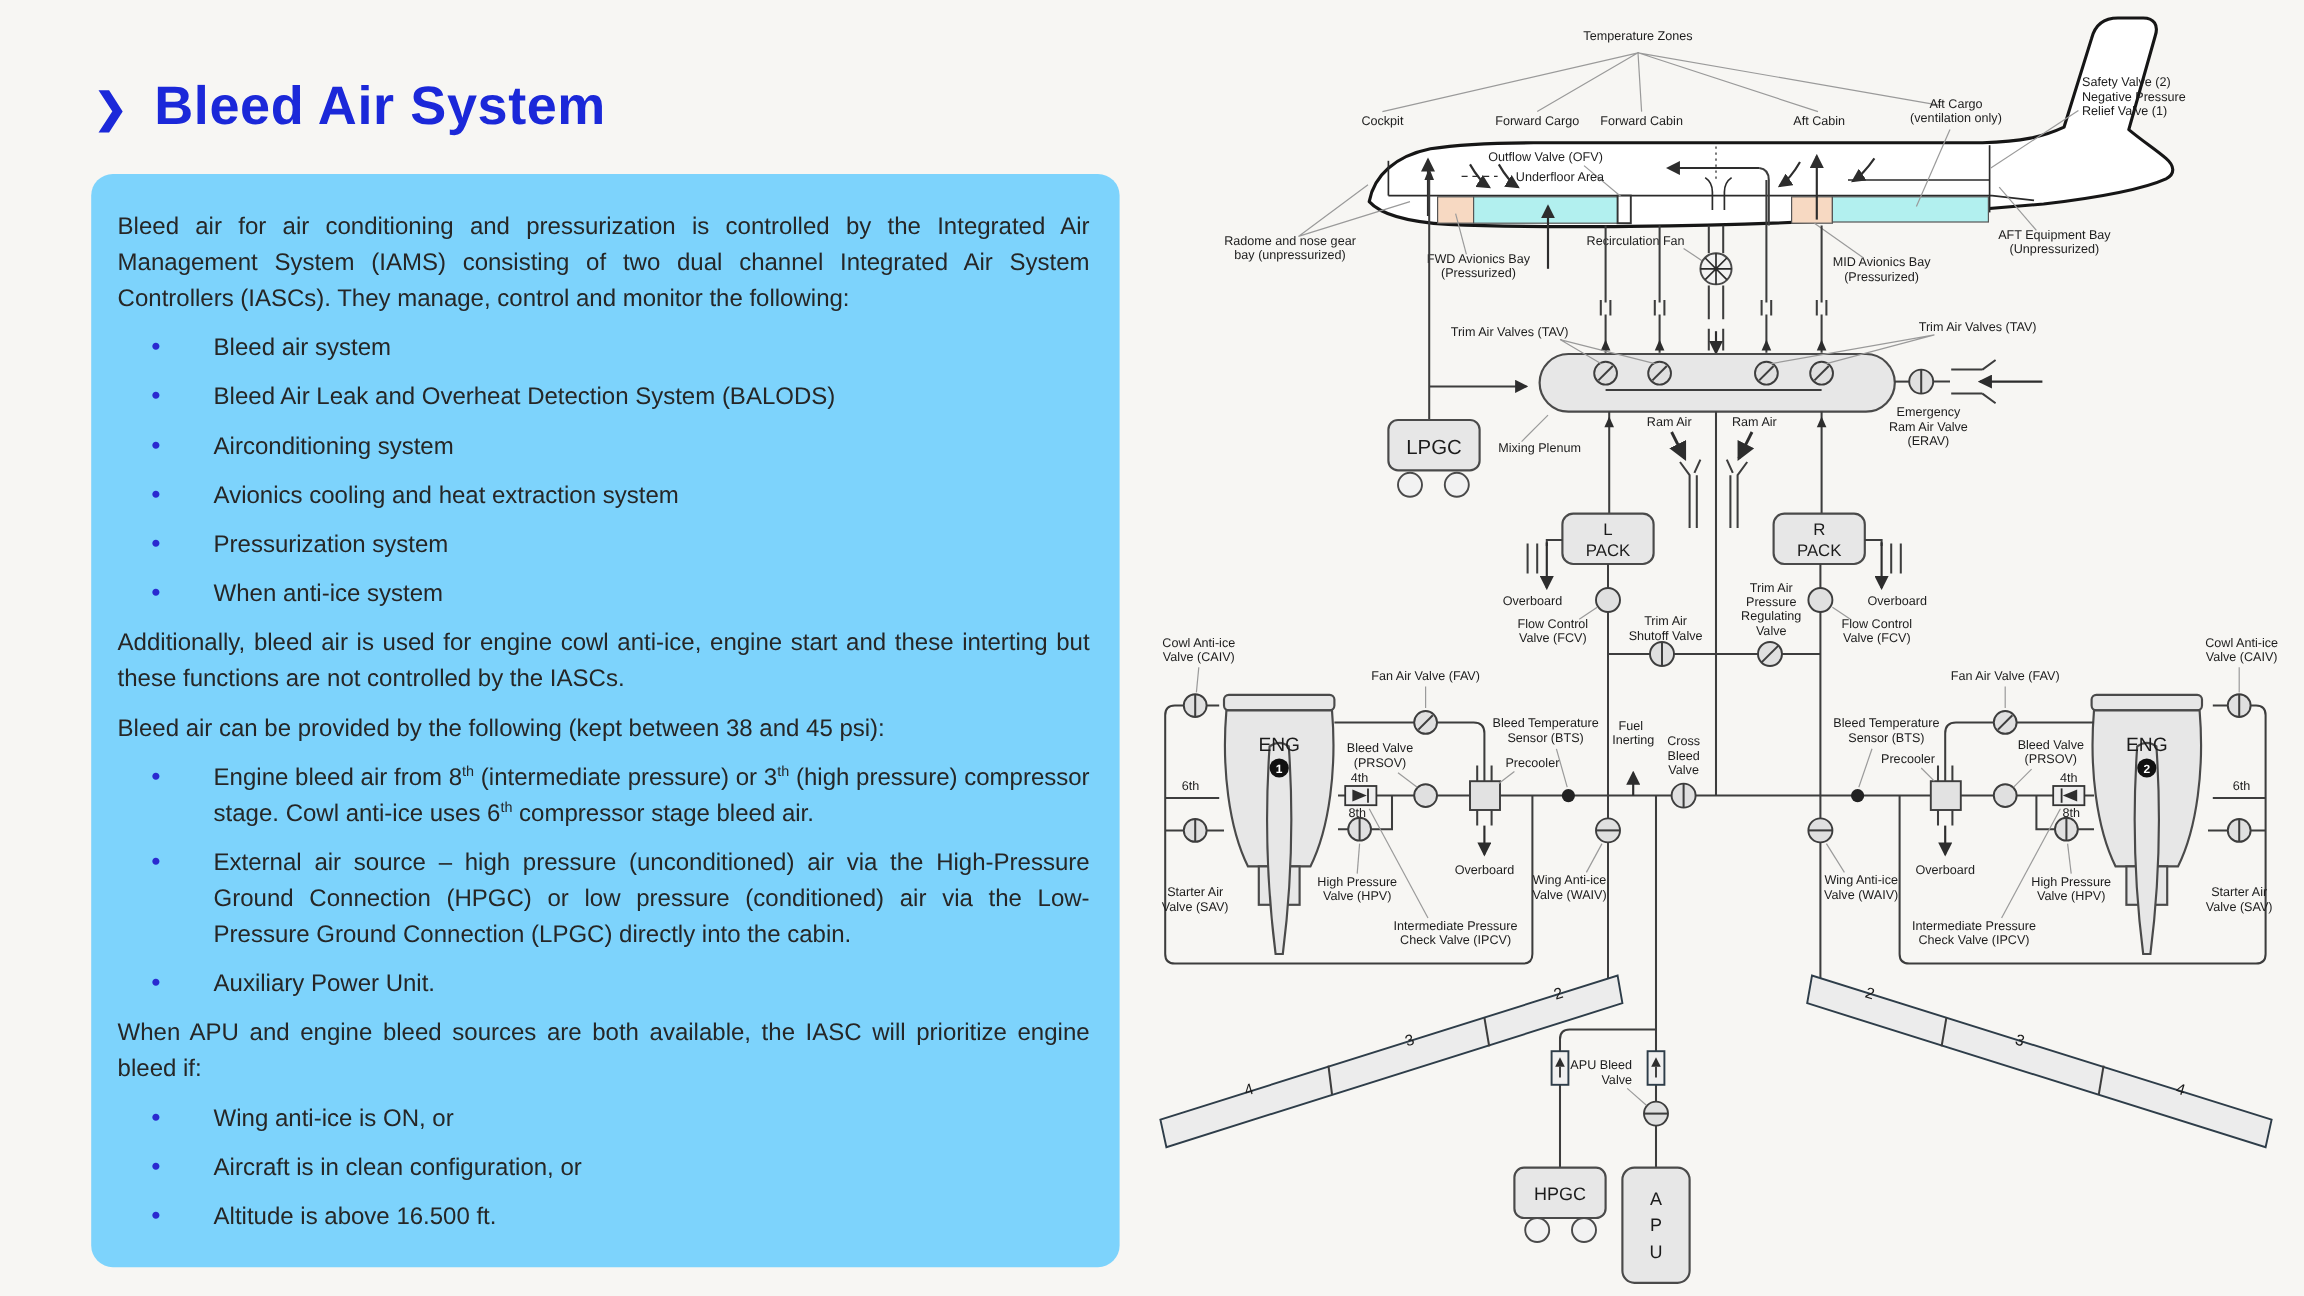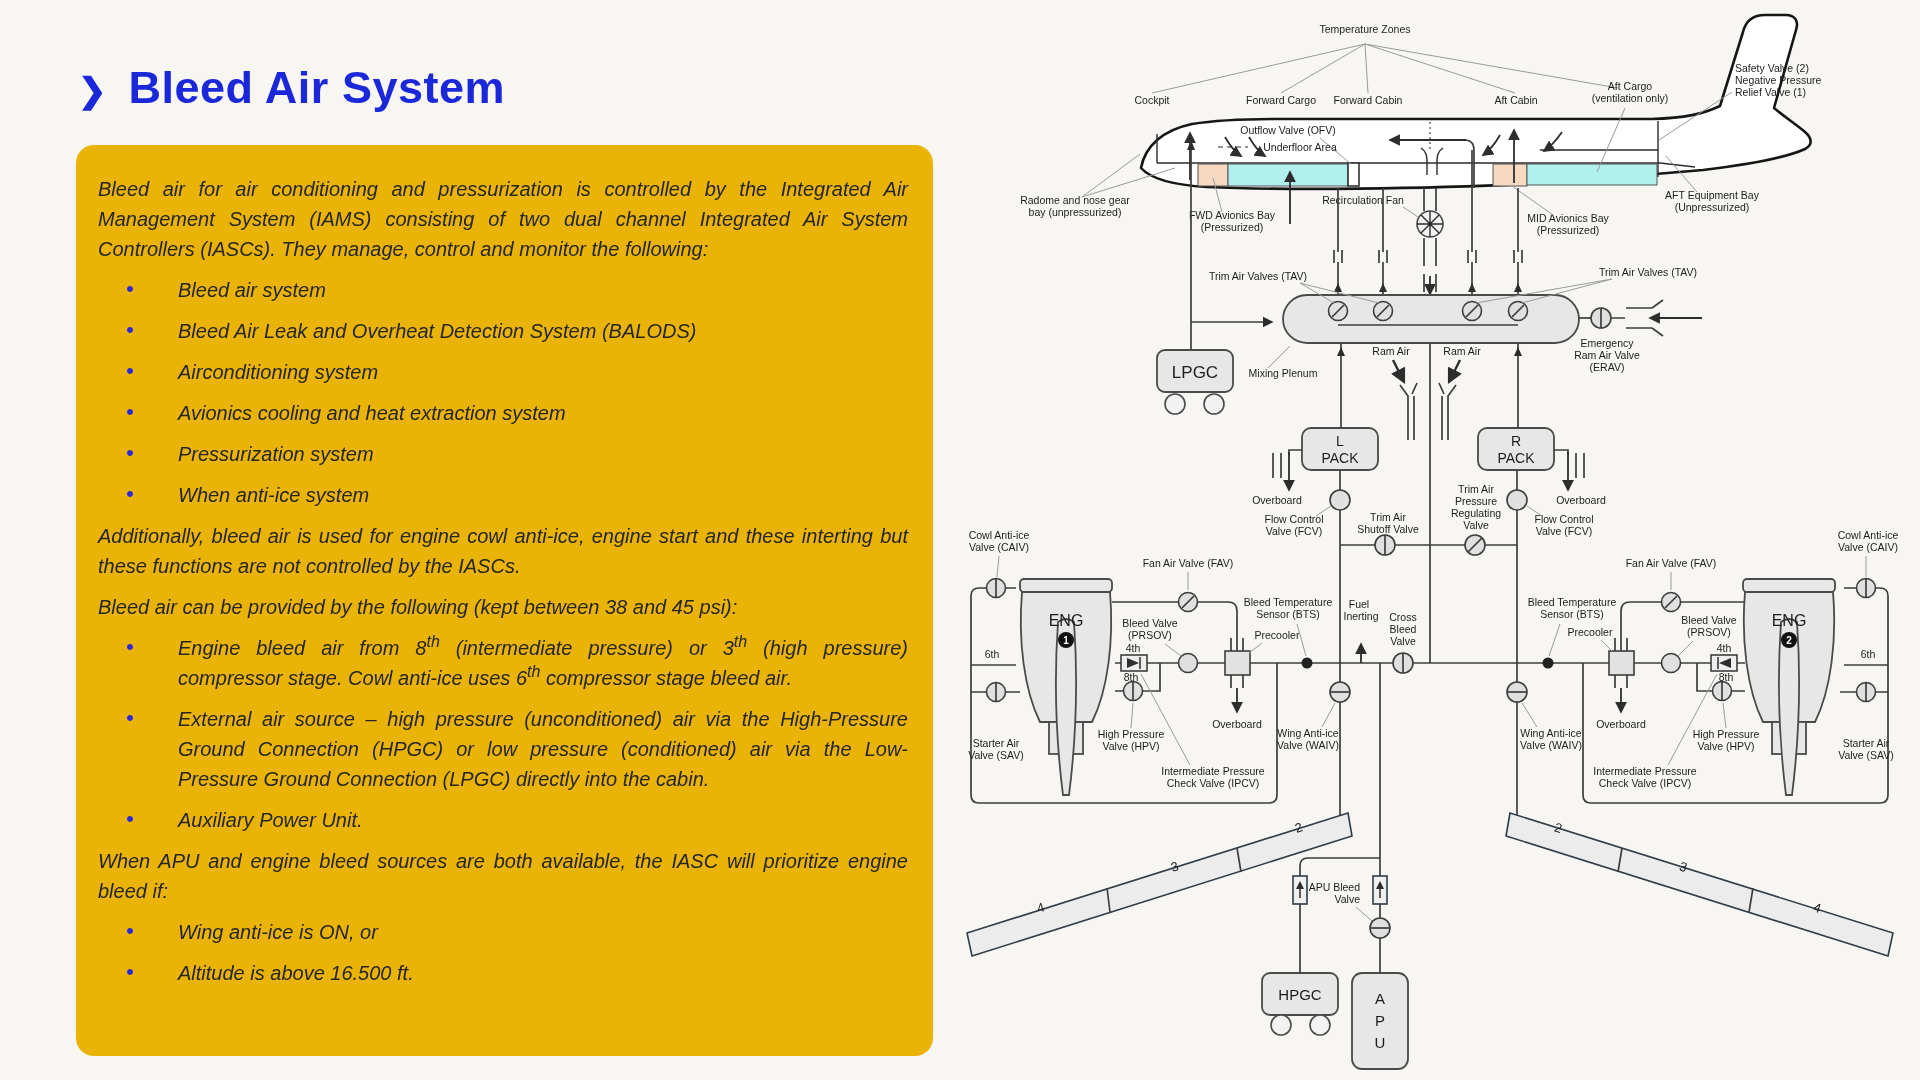--- a/index.html
+++ b/index.html
@@ -1,28 +1,28 @@
 <!DOCTYPE html>
 <html><head>
 <meta charset="utf-8">
 <style>
   html,body{margin:0;padding:0;width:1920px;height:1080px;background:#f7f6f3;overflow:hidden;
             font-family:"Liberation Sans",sans-serif;color:#262626;}
   .page{position:relative;width:1920px;height:1080px;}
   .title{position:absolute;left:78px;top:62px;display:flex;align-items:center;color:#1b28d9;}
   .title .chev{font-size:34px;font-weight:700;margin-right:22px;transform:translateY(2px);}
   .title .ttl{font-size:45px;font-weight:600;letter-spacing:0.5px;}
-  .panel{position:absolute;left:76px;top:145px;width:857px;height:911px;background:#eab308;
-         border-radius:18px;box-sizing:border-box;padding:18px 25px 0 22px;font-style:italic;}
+  .panel{position:absolute;left:76px;top:145px;width:857px;height:911px;background:#7dd3fc;
+         border-radius:18px;box-sizing:border-box;padding:18px 25px 0 22px;}
   .panel p{font-size:20px;line-height:30px;margin:11px 0;text-align:justify;}
   .panel ul{margin:10px 0;padding:0;}
   .panel li{list-style:none;position:relative;padding-left:80px;font-size:20px;line-height:30px;
             margin:11px 0;text-align:justify;}
   .panel li::before{content:"\2022";color:#2a2ad0;position:absolute;left:28px;top:-1px;font-size:22px;}
-  sup{font-size:16px;vertical-align:super;line-height:0;}
+  sup{font-size:12px;vertical-align:super;line-height:0;}
   .diagram{position:absolute;left:950px;top:0;width:970px;height:1080px;text-decoration:underline;}
   
   .pipe{stroke:#3d3d3d;stroke-width:1.7;fill:none;}
   .skin{fill:#ffffff;stroke:#161616;stroke-width:2.6;stroke-linejoin:round;}
   .inner{stroke:#2a2a2a;stroke-width:1.4;fill:none;}
   .thin{stroke:#9a9a9a;stroke-width:1;fill:none;}
   .box{fill:#e7e7e7;stroke:#4a4a4a;stroke-width:1.8;}
   .valve{fill:#e0e0e0;stroke:#3d3d3d;stroke-width:1.6;}
   .wheel{fill:#f2f2f2;stroke:#4a4a4a;stroke-width:1.6;}
   .wing{fill:#ececec;stroke:#2e3d49;stroke-width:1.6;}
@@ -55,20 +55,21 @@
     <p>Additionally, bleed air is used for engine cowl anti-ice, engine start and these interting but these functions are not controlled by the IASCs.</p>
     <p>Bleed air can be provided by the following (kept between 38 and 45 psi):</p>
     <ul>
       <li><span>Engine bleed air from 8</span><sup>th</sup><span> (intermediate pressure) or 3</span><sup>th</sup><span> (high pressure) compressor stage. Cowl anti-ice uses 6</span><sup>th</sup><span> compressor stage bleed air.</span></li>
       <li>External air source – high pressure (unconditioned) air via the High-Pressure Ground Connection (HPGC) or low pressure (conditioned) air via the Low-Pressure Ground Connection (LPGC) directly into the cabin.</li>
       <li>Auxiliary Power Unit.</li>
     </ul>
     <p>When APU and engine bleed sources are both available, the IASC will prioritize engine bleed if:</p>
     <ul>
       <li>Wing anti-ice is ON, or</li>
+      <li>Aircraft is in clean configuration, or</li>
       <li>Altitude is above 16.500 ft.</li>
     </ul>
   </div>
 
   <div class="diagram">
   <svg width="970" height="1080" viewBox="950 0 970 1080" xmlns="http://www.w3.org/2000/svg">
     <defs>
       <marker id="ah" viewBox="0 0 10 10" refX="8.5" refY="5" markerWidth="6.5" markerHeight="6.5" orient="auto-start-reverse">
         <path d="M0,0L10,5L0,10z" fill="#2d2d2d"></path>
       </marker>

